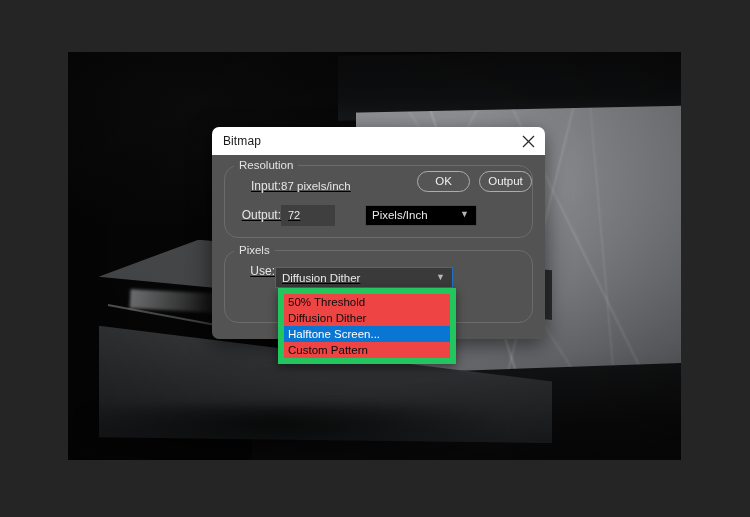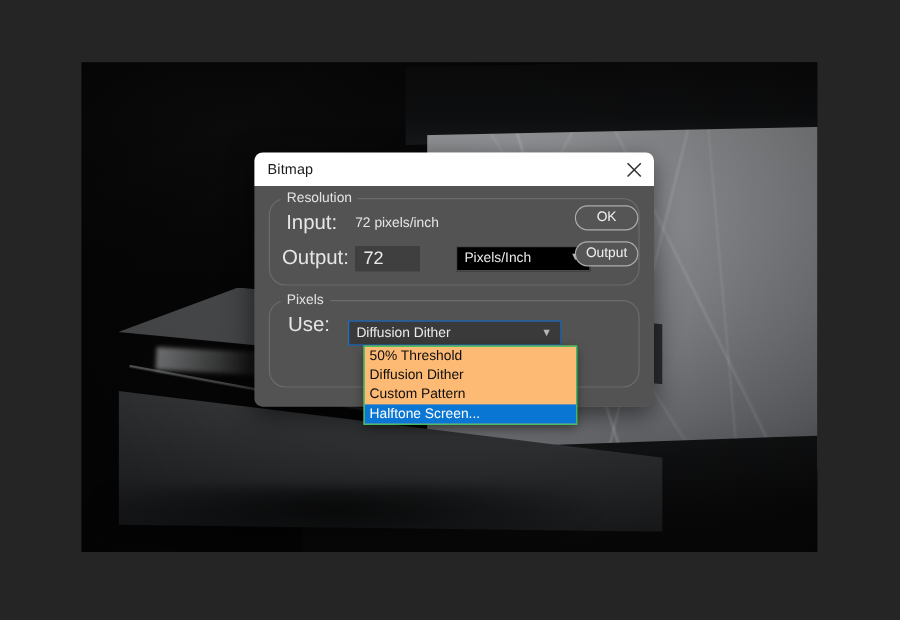--- a/index.html
+++ b/index.html
@@ -163,20 +163,21 @@
     min-height: 172px;
     box-sizing: border-box;
   }
 
   .fieldset {
     border: 1px solid #6b6b6b;
     border-radius: 14px;
     margin: 0 0 2px 0;
     padding: 9px 10px 11px 10px;
     position: relative;
+    text-decoration: underline;
   }
   .fieldset.method { margin-top: 12px; padding-bottom: 40px; }
   .legend {
     position: absolute;
     top: -7px;
     left: 9px;
     background: #535353;
     padding: 0 5px;
     color: #e3e3e3;
     font-size: 11.5px;
@@ -184,39 +185,39 @@
 
   .row {
     display: flex;
     align-items: center;
     height: 22px;
     margin-bottom: 7px;
   }
   .row:last-child { margin-bottom: 0; }
   .row-label {
     color: #e6e6e6;
-    font-size: 17px;
+    font-size: 12px;
     text-align: right;
-    margin-right: 15px;
+    margin-right: 0;
   }
   .lbl-input  { width: 46px; }
   .lbl-output { width: 46px; }
   .lbl-use    { width: 40px; }
   .static-val {
     color: #e6e6e6;
     font-size: 11.5px;
   }
 
   .textfield {
     width: 54px;
     height: 21px;
     background: #3f3f3f;
     border: 1px solid #3f3f3f;
     color: #eaeaea;
-    font-size: 15px;
+    font-size: 11px;
     font-family: "Liberation Sans", sans-serif;
     padding: 0 6px;
     box-sizing: border-box;
     outline: none;
   }
 
   .combo {
     height: 21px;
     background: #000000;
     border: 1px solid #4a4a4a;
@@ -242,25 +243,25 @@
   .combo-use {
     width: 178px;
     background: #3a3a3a;
     border: 1.5px solid #1f6fc4;
   }
 
   
   .dropdown-wrap { position: relative; margin-top: 13px; }
   .dropdown {
     position: absolute;
-    left: 13px;
+    left: 3px;
     top: 21px;
     width: 178px;
-    background: #fdba74;
-    border: 1px solid #22c55e;
+    background: #ef4444;
+    border: 6px solid #22c55e;
     box-shadow: 0 3px 9px rgba(0,0,0,.45);
     z-index: 40;
     box-sizing: border-box;
   }
   .dd-item {
     height: 16px;
     line-height: 16px;
     padding: 0 4px;
     color: #0d0d0d;
     font-size: 11.5px;
@@ -271,21 +272,21 @@
     background: #0a76d4;
     color: #ffffff;
   }
 
   
   .btn-col {
     position: absolute;
     right: 13px;
     top: 16px;
     display: flex;
-    flex-direction: column;
+    flex-direction: row;
     gap: 9px;
     z-index: 5;
   }
   .pill-btn {
     width: 53px;
     height: 21px;
     border-radius: 11px;
     border: 1px solid #adadad;
     background: #555555;
     color: #f0f0f0;
@@ -328,21 +329,21 @@
       </div>
     </div>
 
     <div class="dialog-body">
 
       <div class="fieldset">
         <span class="legend">Resolution</span>
 
         <div class="row">
           <span class="row-label lbl-input">Input:</span>
-          <span class="static-val">72 pixels/inch</span>
+          <span class="static-val">87 pixels/inch</span>
         </div>
 
         <div class="row">
           <span class="row-label lbl-output">Output:</span>
           <input class="textfield" type="text" value="72" style="">
           <div class="combo combo-units">
             <span>Pixels/Inch</span>
             <span class="caret">▼</span>
           </div>
         </div>
@@ -356,22 +357,22 @@
 
           <div class="dropdown-wrap">
             <div class="combo combo-use">
               <span>Diffusion Dither</span>
               <span class="caret">▼</span>
             </div>
 
             <div class="dropdown" id="method-dropdown">
                 <div class="dd-item">50% Threshold</div>
                 <div class="dd-item">Diffusion Dither</div>
+                <div class="dd-item selected">Halftone Screen...</div>
                 <div class="dd-item">Custom Pattern</div>
-                <div class="dd-item selected">Halftone Screen...</div>
               </div>
           </div>
         </div>
       </div>
 
       <div class="btn-col">
         <button class="pill-btn">OK</button>
         <button class="pill-btn">Output</button>
       </div>
 

